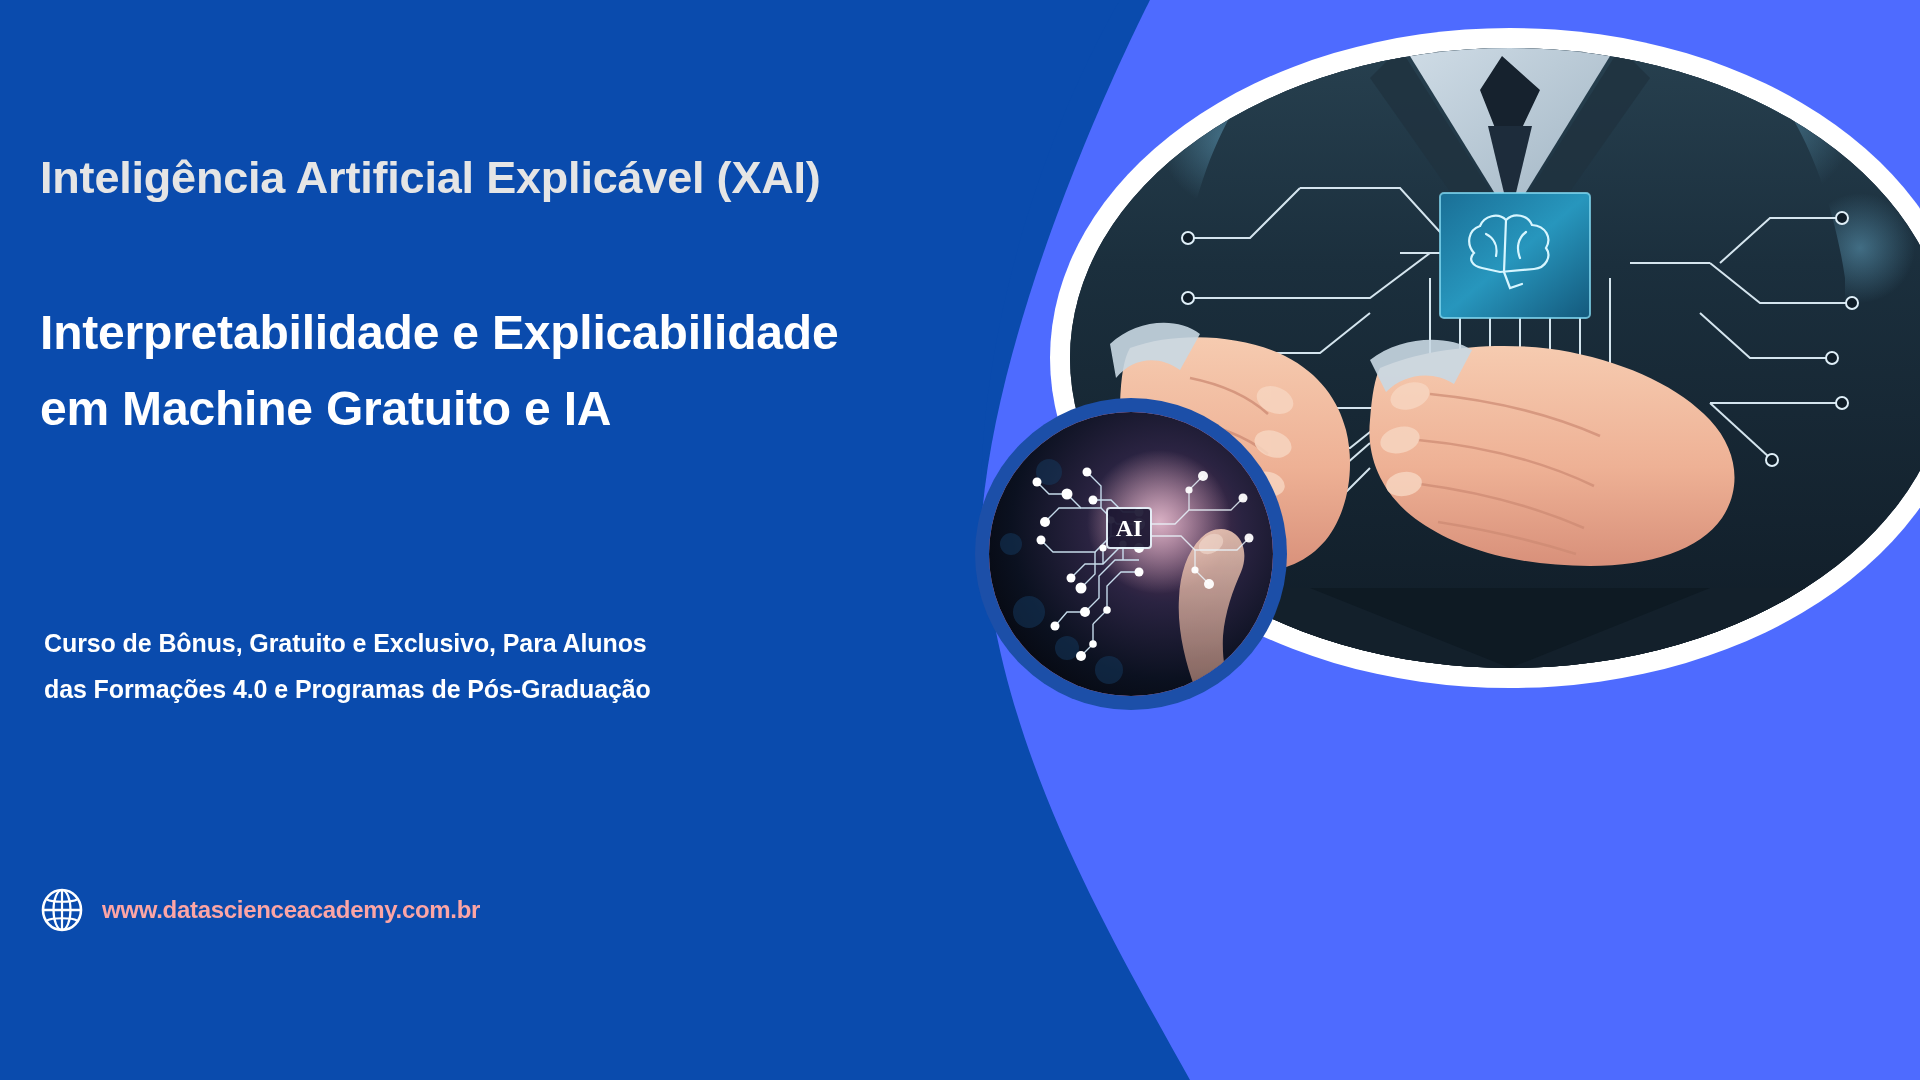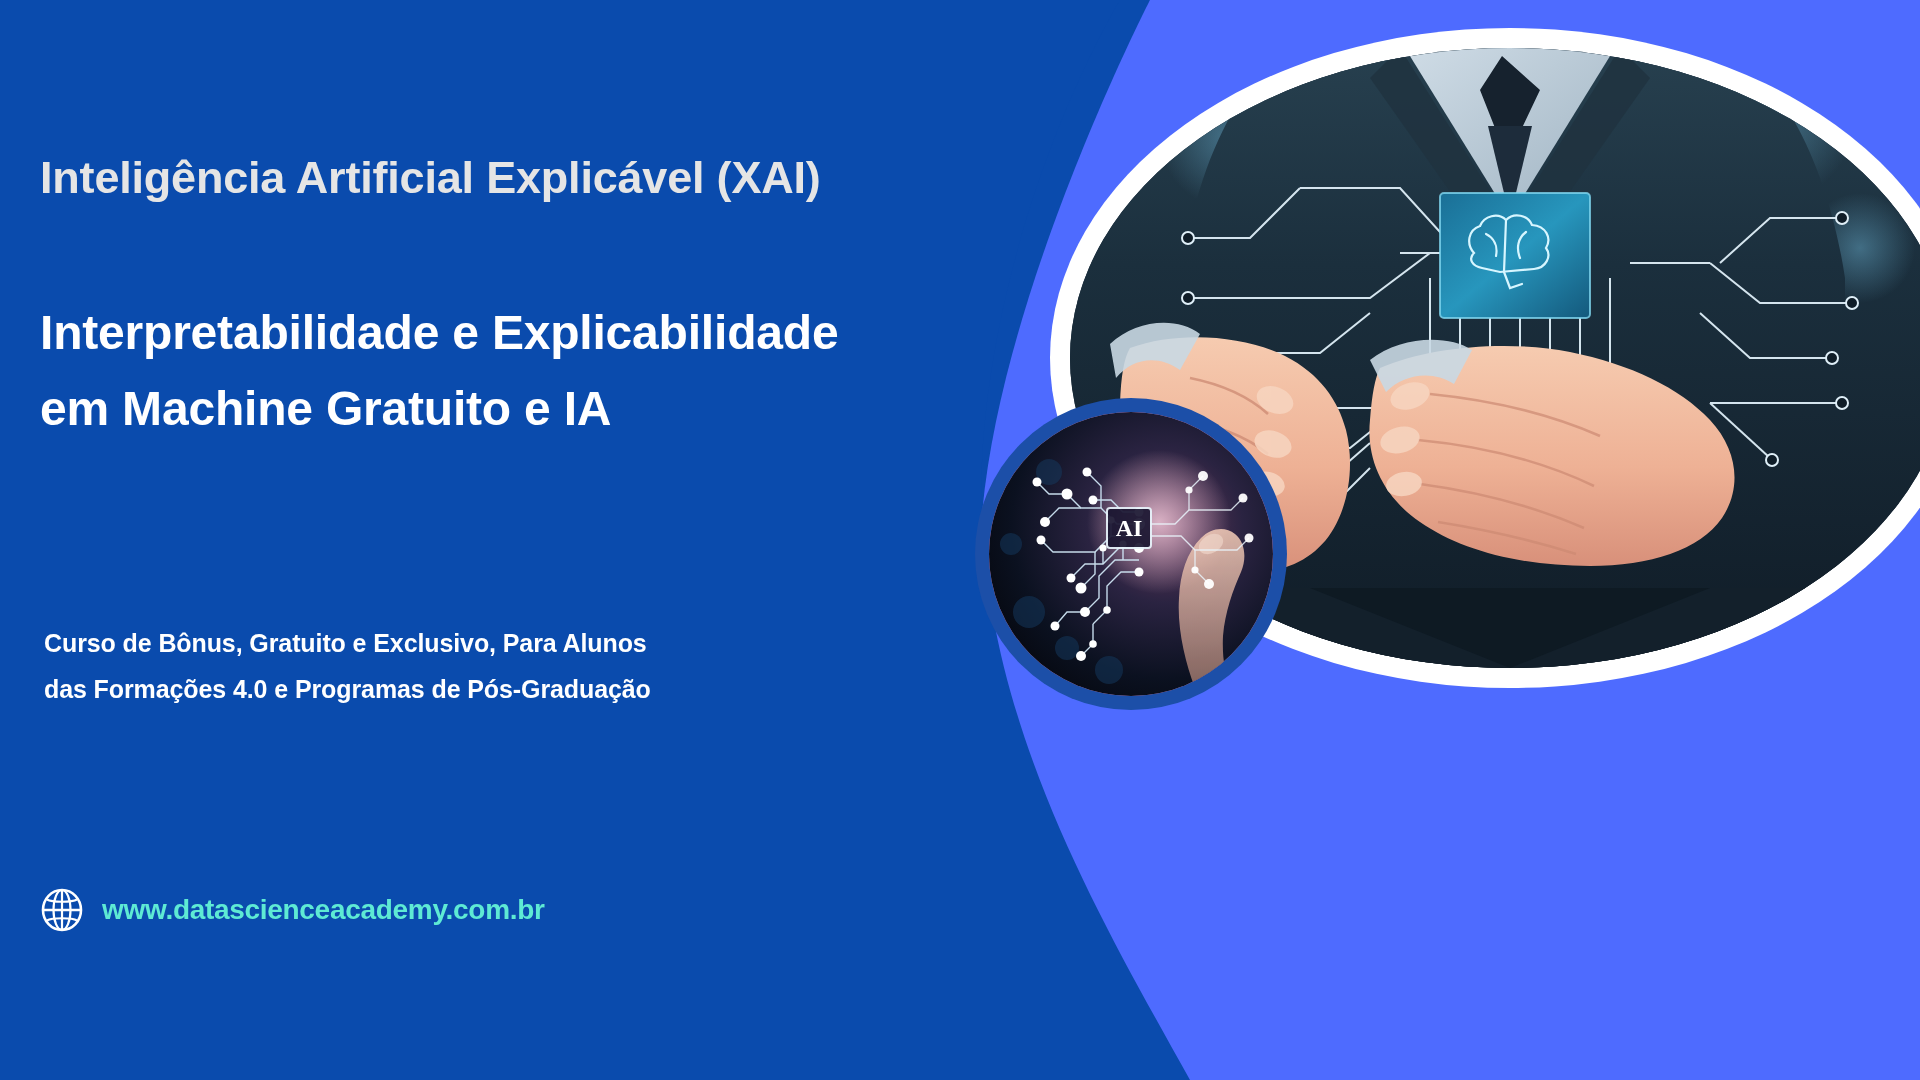--- a/index.html
+++ b/index.html
@@ -60,22 +60,22 @@
   
   .footer-url {
     position:absolute;
     left:0; top:888px;
     display:flex;
     align-items:center;
     gap:18px;
   }
   .globe-icon { width:44px; height:44px; flex:0 0 44px; display:block; }
   .url-text {
-    color:#5eead4;
-    font-size:28px;
+    color:#fca5a5;
+    font-size:24px;
     font-weight:bold;
     letter-spacing:-0.3px;
   }
 
   
   #imagery { position:absolute; inset:0; z-index:4; }
 
   
   .big-circle-wrap {
     position:absolute;

